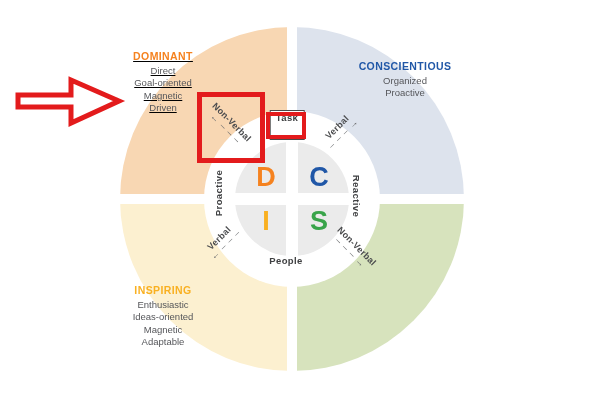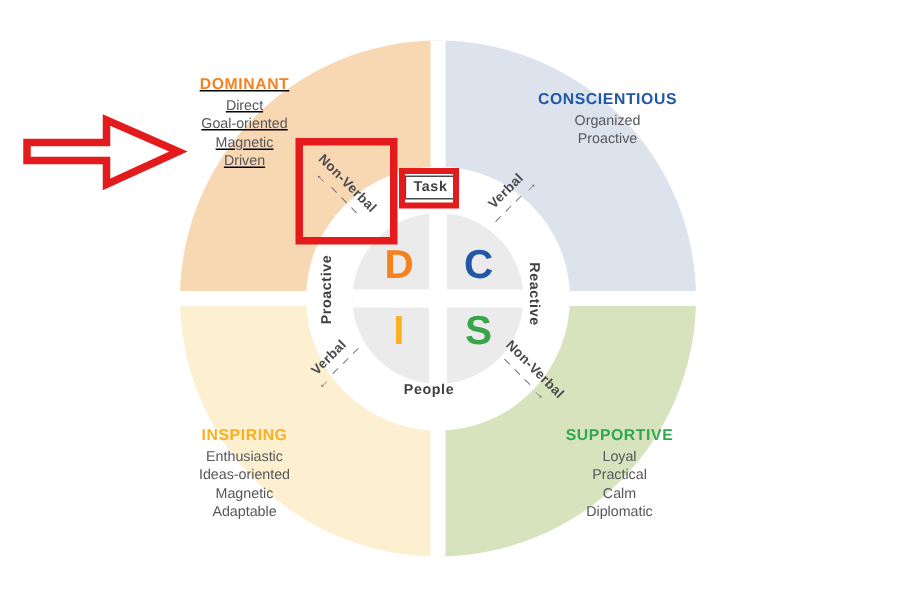--- a/index.html
+++ b/index.html
@@ -19,21 +19,21 @@
     position:absolute; transform:translate(-50%,-50%);
     font-size:27px; font-weight:bold; line-height:1;
   }
 
   
   .hub-label {
     position:absolute; transform:translate(-50%,-50%);
     font-size:9.5px; font-weight:bold; color:#3f4042; letter-spacing:0.4px;
     white-space:nowrap;
   }
-  .task-box { border:1.2px solid #4a4a4a; background:#ffffff; padding:1px 5px 2px 5px; }
+  .task-box { border:1.2px solid #4a4a4a; background:#ffffff; padding:1px 5px 16px 5px; }
   .rot-ccw { transform:translate(-50%,-50%) rotate(-90deg); }
   .rot-cw  { transform:translate(-50%,-50%) rotate(90deg); }
 
   
   .diag {
     position:absolute; text-align:center; color:#4a4b4d; white-space:nowrap;
   }
   .diag.pos { transform:translate(-50%,-50%) rotate(45deg); }
   .diag.neg { transform:translate(-50%,-50%) rotate(-45deg); }
   .diag .lbl  { display:block; font-size:9px; font-weight:bold; letter-spacing:0.3px; }
@@ -78,27 +78,20 @@
   </div>
 
   <div class="qtext" style="left:98px; top:284px; width:130px;">
     <div class="qtitle" style="color: rgb(249, 176, 33);">INSPIRING</div>
     <span class="trait">Enthusiastic</span>
     <span class="trait">Ideas-oriented</span>
     <span class="trait">Magnetic</span>
     <span class="trait">Adaptable</span>
   </div>
 
-  <div class="qtext" style="left:343px; top:284px; width:140px;">
-    <div class="qtitle" style="color: rgb(47, 168, 79);">SUPPORTIVE</div>
-    <span class="trait">Loyal</span>
-    <span class="trait">Practical</span>
-    <span class="trait">Calm</span>
-    <span class="trait">Diplomatic</span>
-  </div>
 
   <div class="hub-label task-box" style="left:287px; top:125px;">Task</div>
   <div class="hub-label" style="left:286px; top:260px;text-align:center;">People</div>
   <div class="hub-label rot-ccw" style="left:218px; top:193px;">Proactive</div>
   <div class="hub-label rot-cw" style="left:356px; top:196px;">Reactive</div>
 
   <div class="diag pos" style="left:229px; top:125px;">
     <span class="lbl">Non-Verbal</span>
     <span class="dash">← – – –</span>
   </div>

